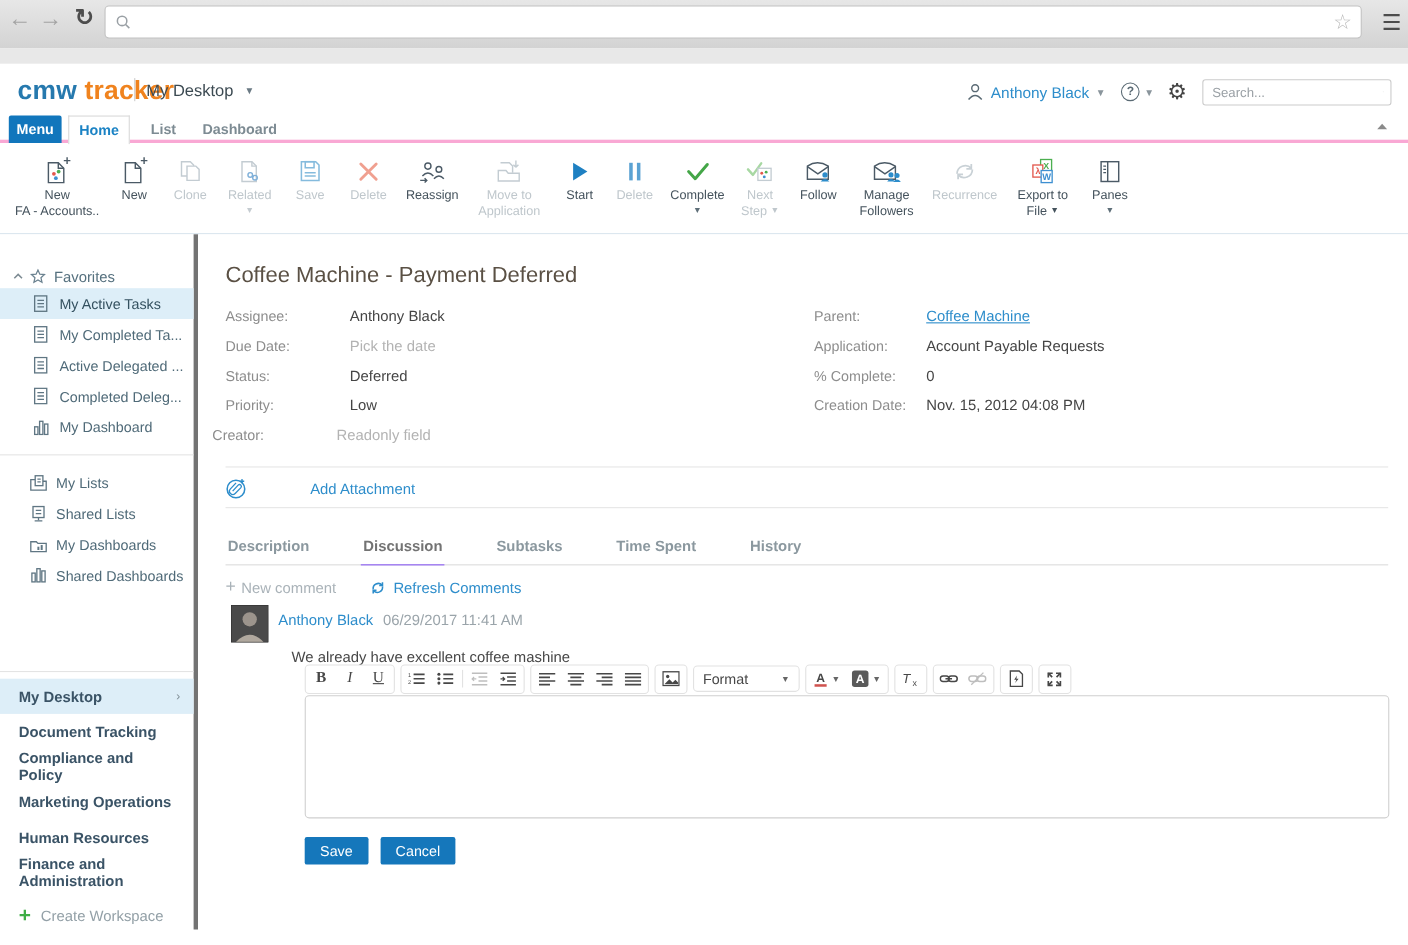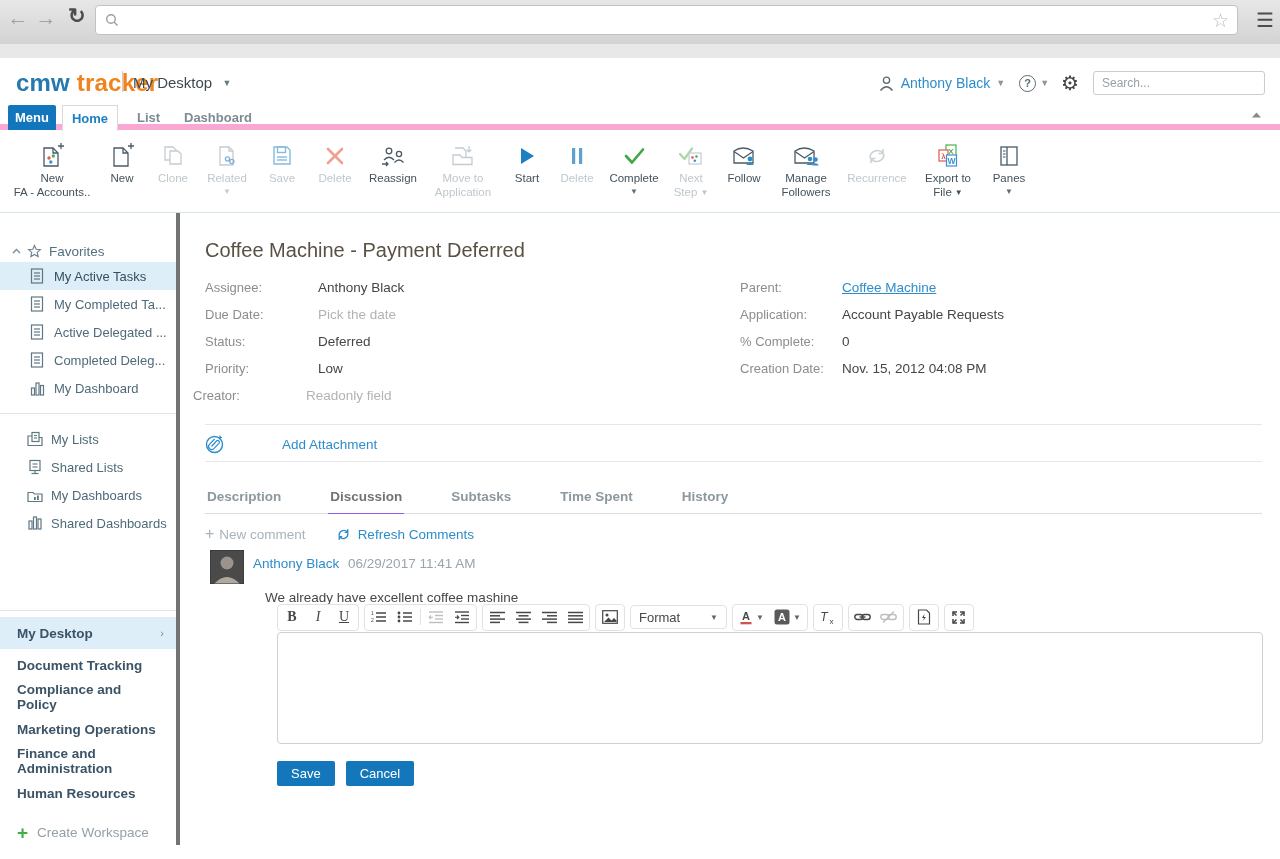--- a/index.html
+++ b/index.html
@@ -32,21 +32,21 @@
   .hdr-user .caret { font-size:9px; color:#8a959c; margin:0 0 0 6px; }
   .help-badge { width:17px; height:17px; border:1.4px solid #5a6a74; border-radius:50%; font-size:11px;
                 color:#5a6a74; font-weight:bold; text-align:center; line-height:15px; margin-left:14px; }
   .help-caret { font-size:9px; color:#8a959c; margin:0 0 0 4px; }
   .gear { font-size:20px; color:#444; margin:0 14px 0 12px; }
   .hdr-search { width:172px; height:24px; border:1px solid #ccc; border-radius:3px; display:flex; align-items:center; padding:0 6px 0 8px; }
   .hdr-search input { border:none; outline:none; flex:1; font-size:12px; color:#555; font-family:"Liberation Sans",sans-serif; }
   .hdr-search input::placeholder { color:#9aa0a5; }
 
   
-  .tabrow { position:absolute; left:0; top:105px; width:1280px; height:25px; border-bottom:6px solid #f9a8d4; }
+  .tabrow { position:absolute; left:0; top:105px; width:1280px; height:25px; border-bottom:3px solid #f9a8d4; }
   .menu-btn { position:absolute; left:8px; top:0; width:48px; height:25px; background:#1176bc; color:#fff;
               font-size:13px; font-weight:bold; text-align:center; line-height:25px; border-radius:2px 2px 0 0; }
   .tab-home { position:absolute; left:62px; top:0; width:56px; height:26px; background:#fff;
               border:1px solid #d9d9d9; border-bottom:none; color:#1a82c4; font-size:13px; font-weight:bold;
               text-align:center; line-height:25px; z-index:2; }
   .tab-plain { position:absolute; top:0; height:25px; line-height:25px; font-size:13px; font-weight:bold; color:#7d8b93; }
   .collapse-arrow { position:absolute; right:18px; top:6px; }
 
   
   .ribbon { position:absolute; left:0; top:130px; width:1280px; height:83px; background:#fff;
@@ -518,24 +518,24 @@
   <div class="ws-item">
     <span>Document Tracking</span>
   </div>
   <div class="ws-item">
     <span>Compliance and Policy</span>
   </div>
   <div class="ws-item">
     <span>Marketing Operations</span>
   </div>
   <div class="ws-item">
+    <span>Human Resources</span>
+  </div>
+  <div class="ws-item">
     <span>Finance and Administration</span>
-  </div>
-  <div class="ws-item">
-    <span>Human Resources</span>
   </div>
 
   <div class="create-ws">
     <span class="plus">+</span>
     <span>Create Workspace</span>
   </div>
 </div>
 
 <div class="main">
   <div class="page-title">Coffee Machine - Payment Deferred</div>

